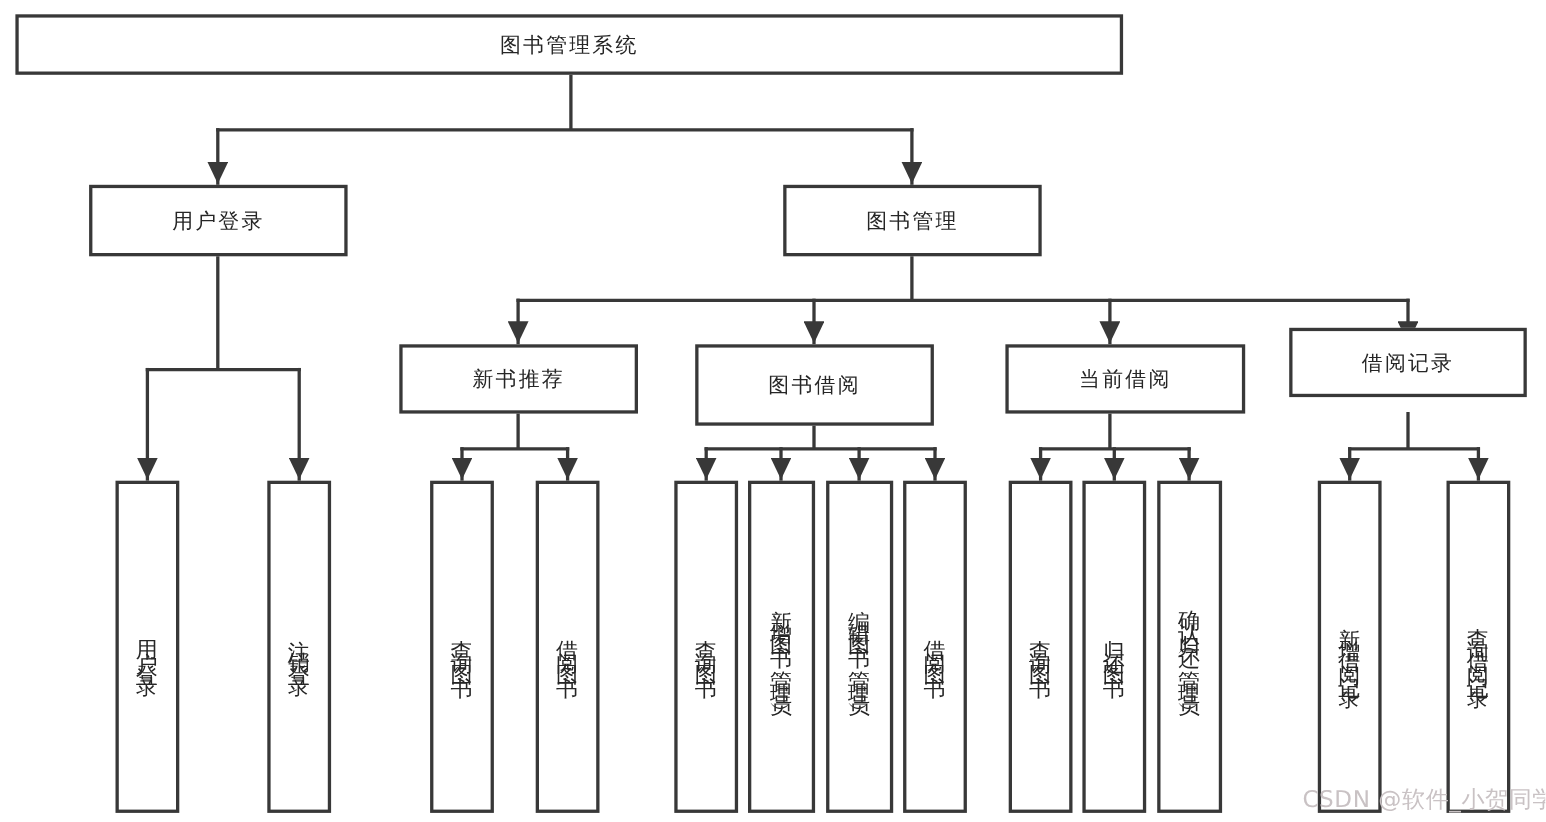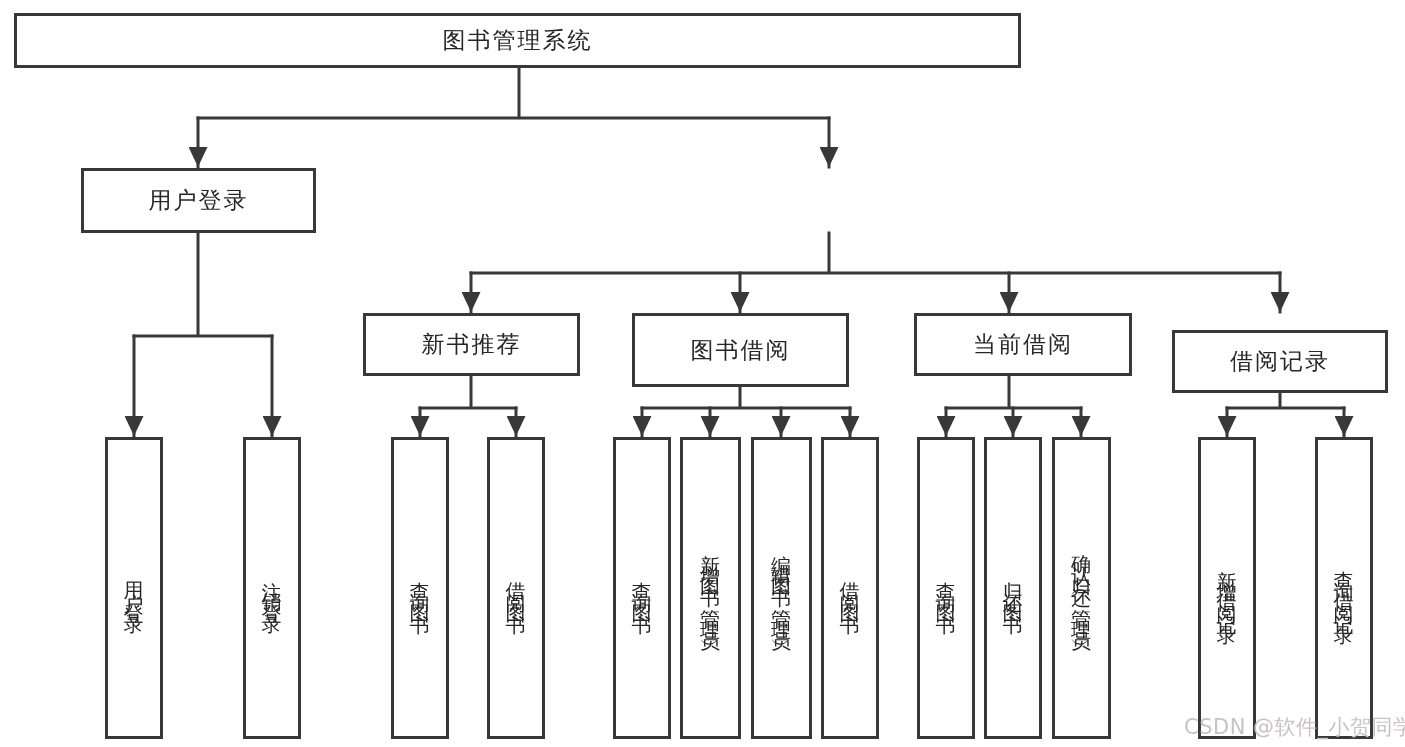--- a/index.html
+++ b/index.html
@@ -21,21 +21,21 @@
     position: absolute;
     box-sizing: border-box;
     border: 3px solid #383838;
     background: #ffffff;
     display: flex;
     align-items: center;
     justify-content: center;
     text-align: center;
   }
   .hbox {
-    font-size: 23px;
+    font-size: 19px;
     letter-spacing: 2px;
     white-space: nowrap;
   }
   .vbox {
     writing-mode: vertical-rl;
     text-orientation: mixed;
     font-size: 20px;
     letter-spacing: 11px;
     line-height: 1;
   }
@@ -106,25 +106,26 @@
     <g stroke="#383838" stroke-width="3" fill="none" stroke-linecap="square">
       <path d="M1280,376 L1280,408 M1227,408 L1344,408"></path>
       <line x1="1227" y1="408" x2="1227" y2="436" marker-end="url(#arrow)"></line>
       <line x1="1344" y1="408" x2="1344" y2="436" marker-end="url(#arrow)"></line>
     </g>
   </svg>
 
   <div class="box hbox" style="left:14px; top:13px; width:1007px; height:55px;">图书管理系统</div>
 
   <div class="box hbox" style="left:81px; top:168px; width:235px; height:65px;">用户登录</div>
+  <div class="box hbox" style="left:712px; top:168px; width:235px; height:65px;">图书管理</div>
 
   <div class="box hbox" style="left:363px; top:313px; width:217px; height:63px;">新书推荐</div>
   <div class="box hbox" style="left:632px; top:313px; width:217px; height:74px;">图书借阅</div>
   <div class="box hbox" style="left:900px; top:313px; width:218px; height:63px;margin-left:14px;">当前借阅</div>
-  <div class="box hbox" style="left:1172px; top:330px; width:216px; height:63px;">借阅记录</div>
+  <div class="box hbox" style="left:1172px; top:298px; width:216px; height:63px;">借阅记录</div>
 
   <div class="box vbox" style="left:105px; top:437px; width:58px; height:302px;">用户登录</div>
   <div class="box vbox" style="left:243px; top:437px; width:58px; height:302px;">注销登录</div>
 
   <div class="box vbox" style="left:391px; top:437px; width:58px; height:302px;">查询图书</div>
   <div class="box vbox" style="left:487px; top:437px; width:58px; height:302px;">借阅图书</div>
 
   <div class="box vbox" style="left:613px; top:437px; width:58px; height:302px;">查询图书</div>
   <div class="box vbox" style="left:680px; top:437px; width:61px; height:302px;">新增图书（管理员）</div>
   <div class="box vbox" style="left:751px; top:437px; width:61px; height:302px;">编辑图书（管理员）</div>

